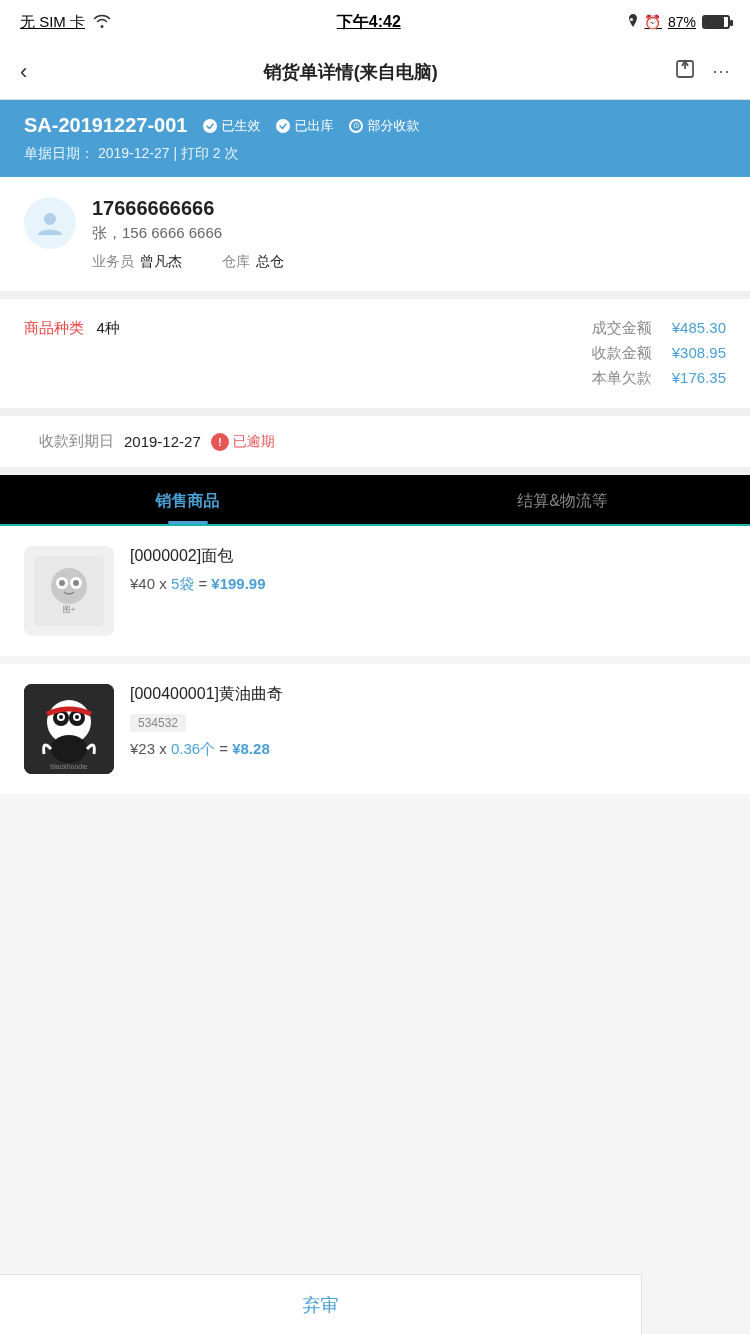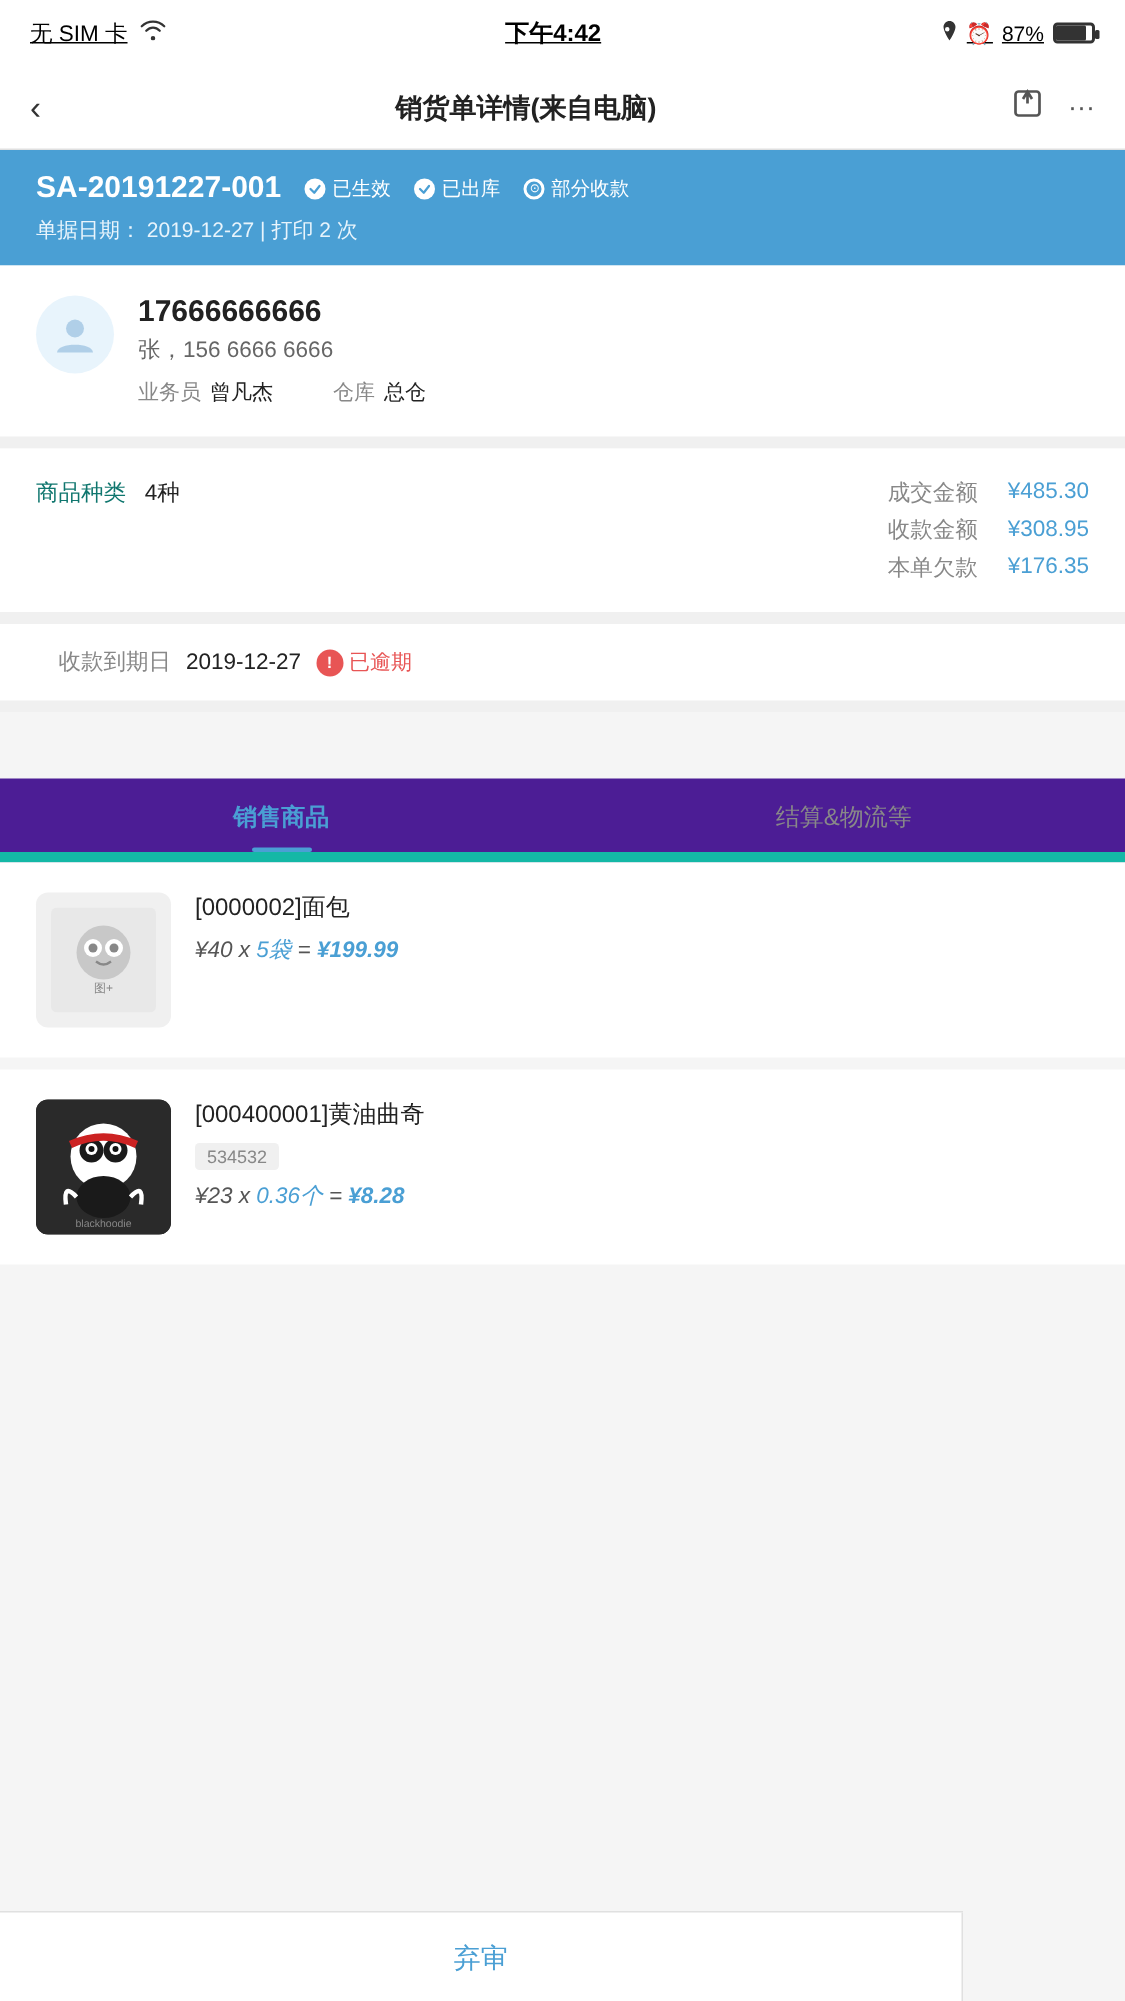--- a/index.html
+++ b/index.html
@@ -149,21 +149,21 @@
 
     
     .summary-section {
       background: #fff;
       padding: 20px 24px;
       display: flex;
       justify-content: space-between;
       border-bottom: 8px solid #f0f0f0;
     }
     .summary-left { font-size: 15px; color: #555; }
-    .summary-left-label { color: #0f766e; }
+    .summary-left-label { color: #ef4444; }
     .summary-left-value { color: #222; font-weight: 500; }
     .summary-right { text-align: right; }
     .summary-row {
       display: flex;
       justify-content: space-between;
       gap: 20px;
       margin-bottom: 6px;
       font-size: 15px;
     }
     .summary-row:last-child { margin-bottom: 0; }
@@ -198,24 +198,23 @@
       display: inline-flex;
       align-items: center;
       justify-content: center;
       color: #fff;
       font-size: 11px;
       font-weight: 700;
     }
 
     
     .tabs {
-      background: #4c1d95;
-      display: flex;
-      border-bottom: 7px solid #14b8a6;
-      margin-top: 44px;
+      background: #000000;
+      display: flex;
+      border-bottom: 2px solid #14b8a6;
     }
     .tab {
       flex: 1;
       text-align: center;
       padding: 16px 0 12px;
       font-size: 16px;
       color: #888;
       cursor: pointer;
       position: relative;
     }
@@ -269,21 +268,20 @@
       background: #f0f0f0;
       color: #888;
       font-size: 12px;
       padding: 2px 8px;
       border-radius: 3px;
       margin-bottom: 8px;
     }
     .product-price {
       font-size: 15px;
       color: #555;
-      font-style: italic;
     }
     .product-price .qty { color: #4a9fd4; font-weight: 500; }
     .product-price .total { color: #4a9fd4; font-weight: 600; }
 
     
     .owl-placeholder {
       width: 90px; height: 90px;
       background: #2a2a2a;
       border-radius: 8px;
       display: flex;

